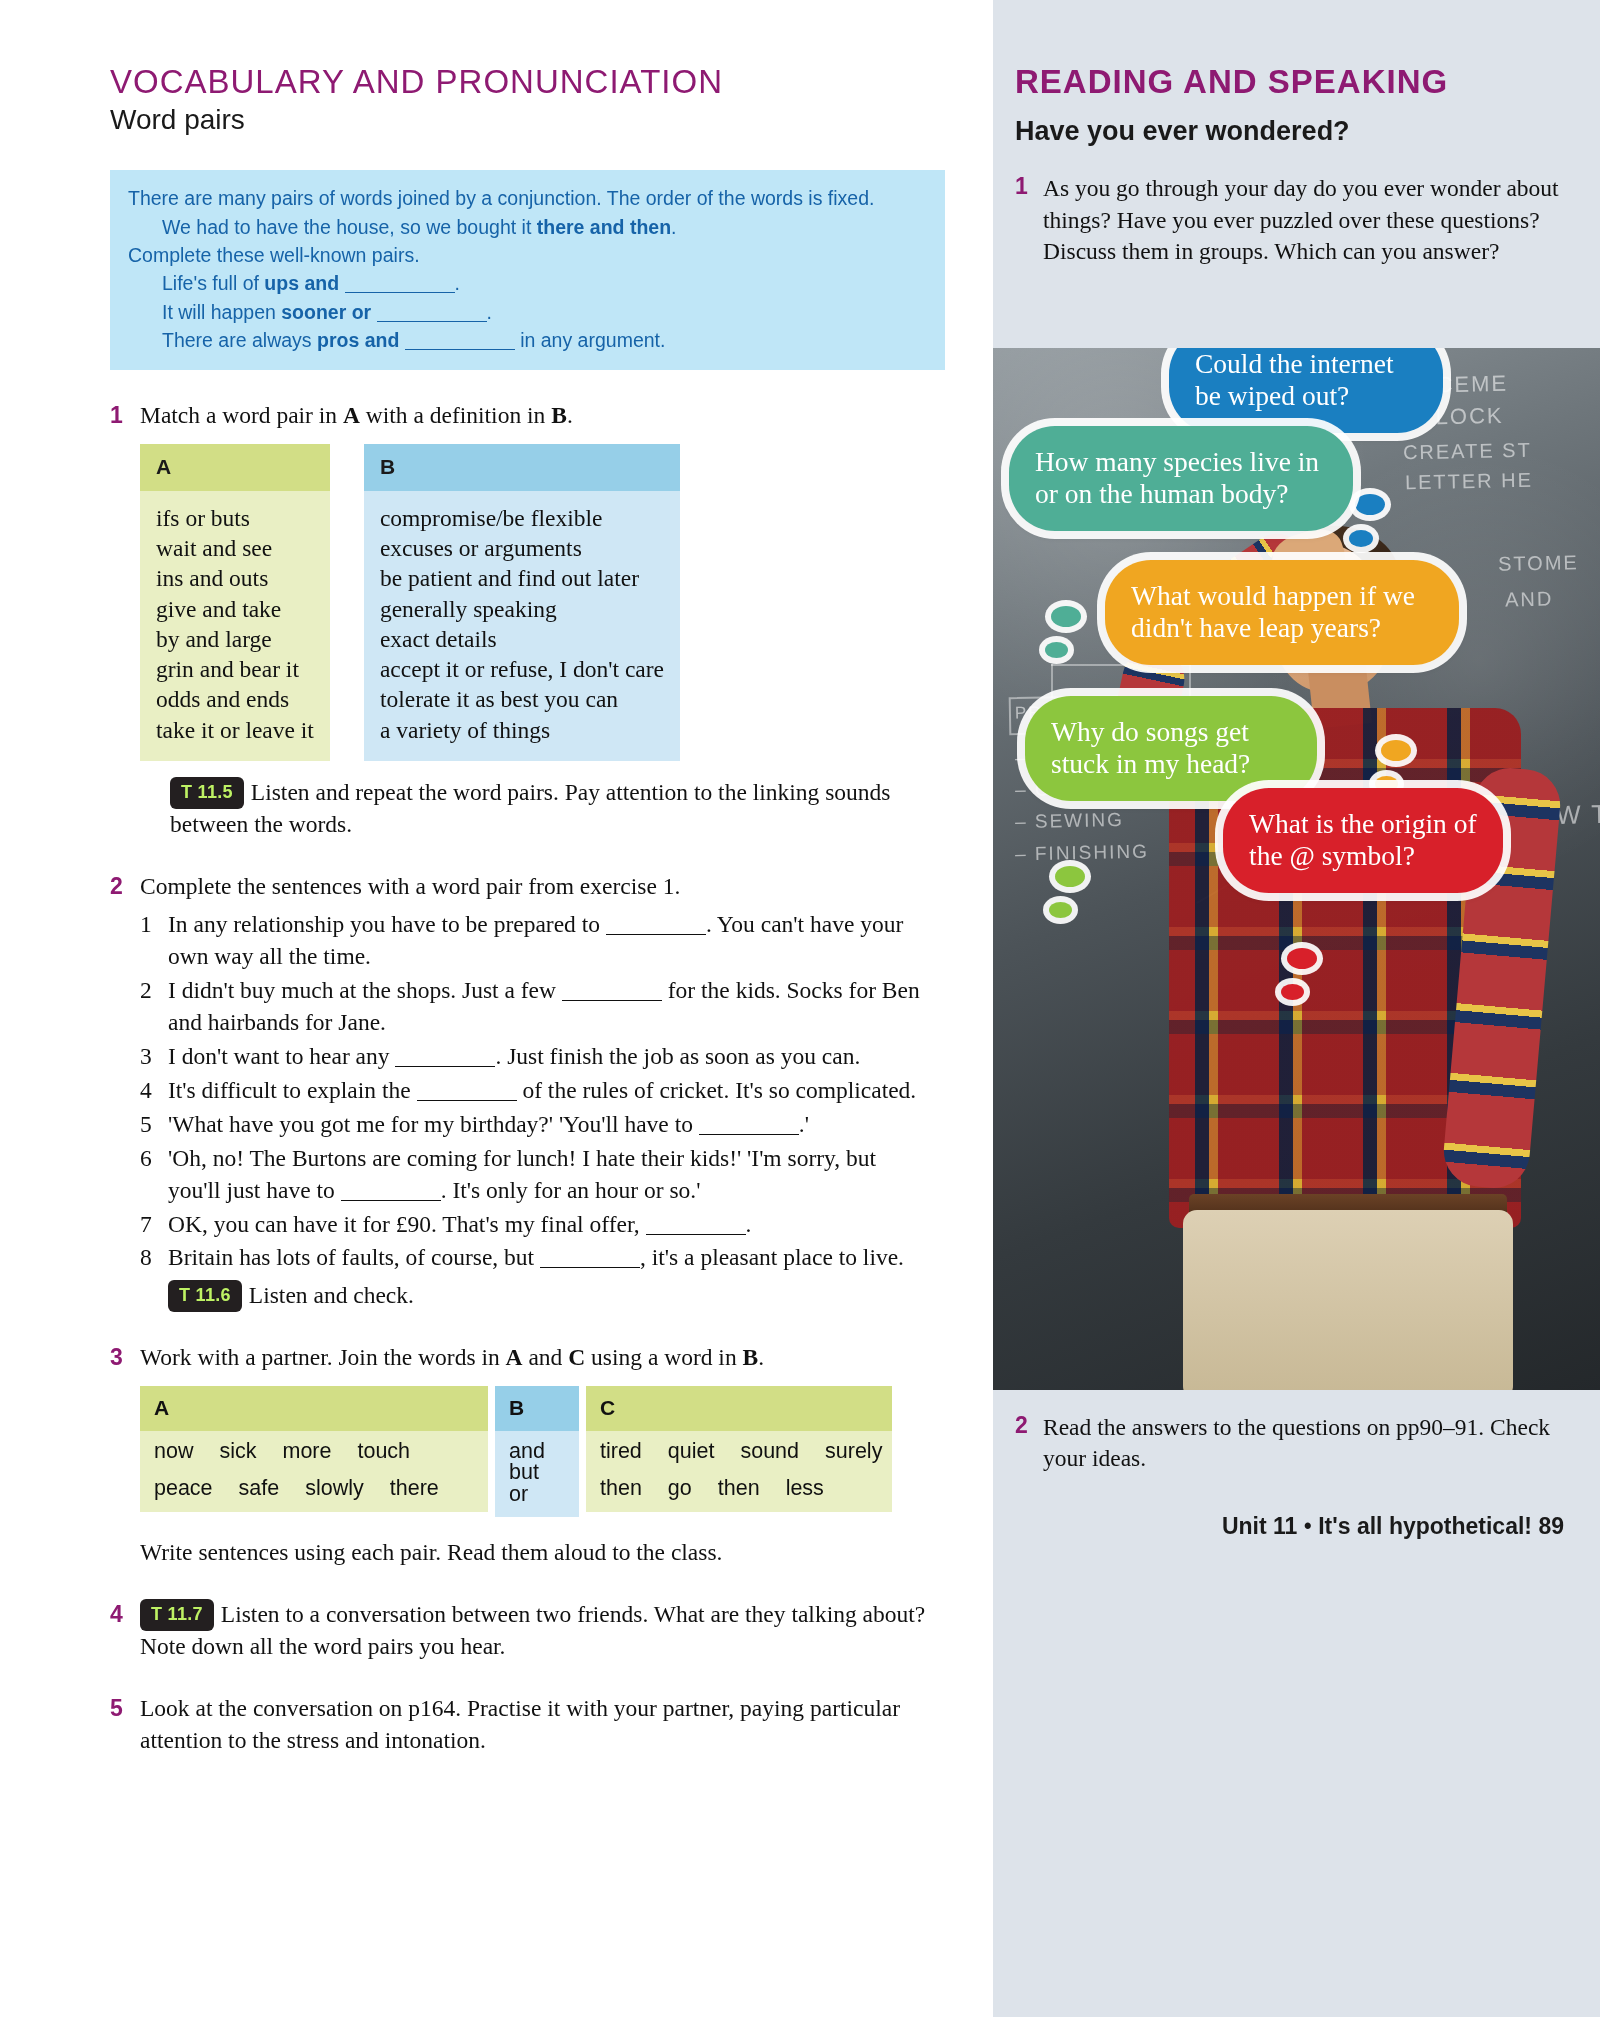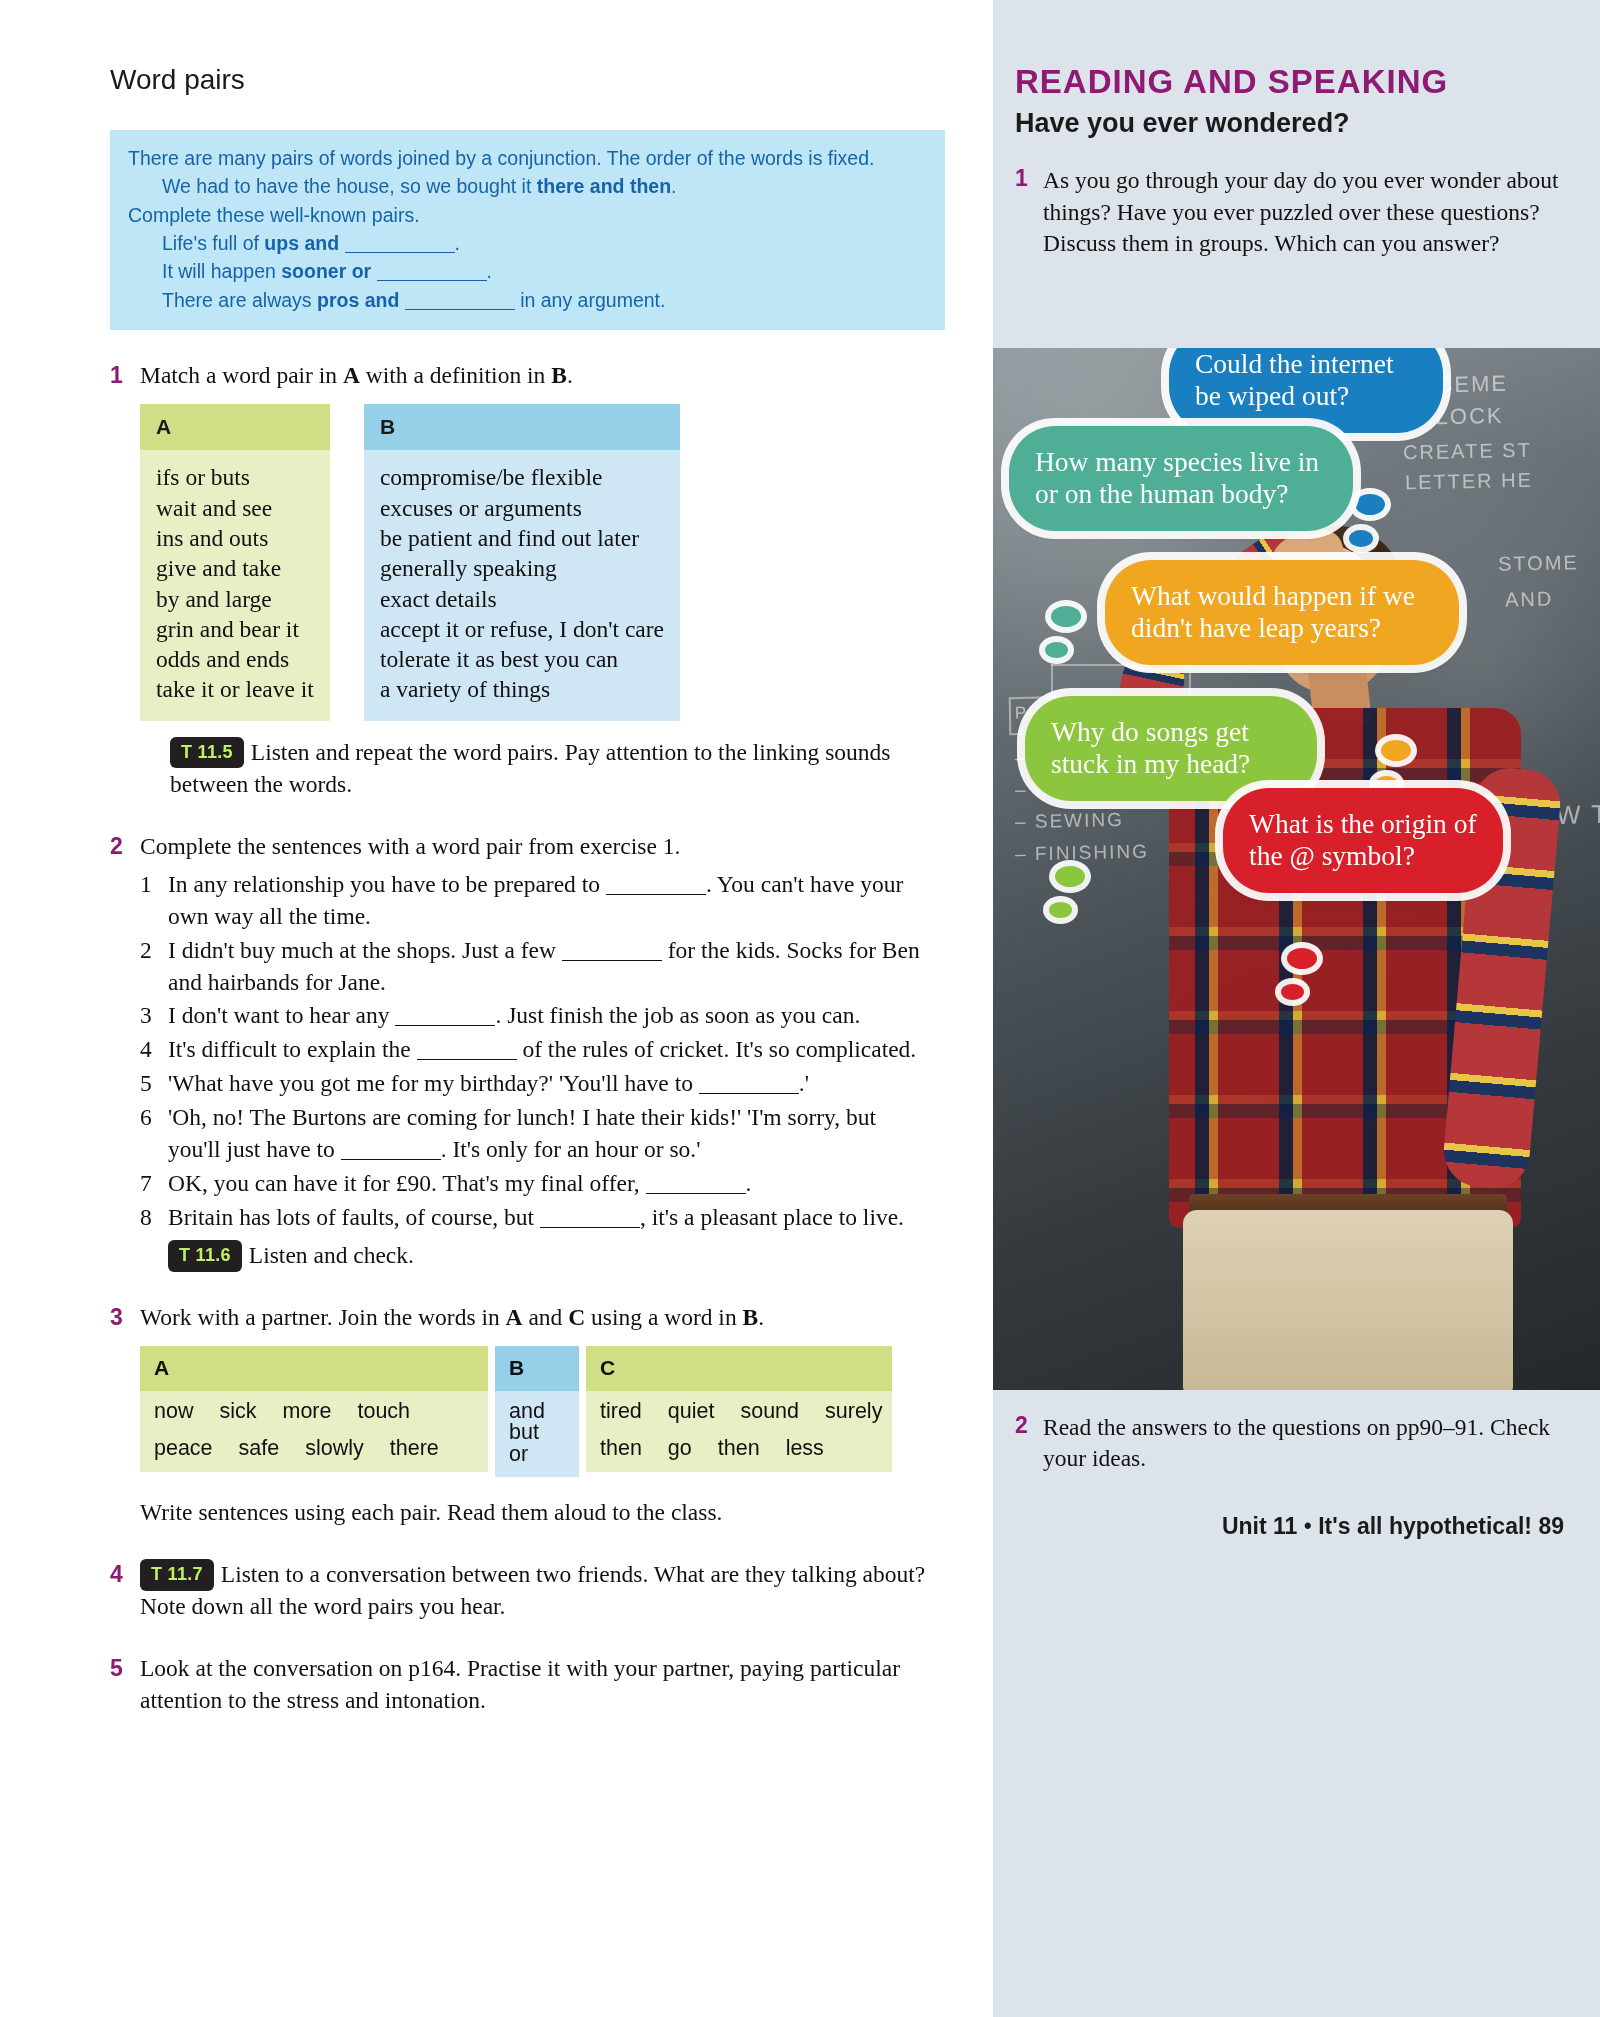--- a/index.html
+++ b/index.html
@@ -108,21 +108,21 @@
   .right-col{
     width:607px;height:2017px;
     background:#dde3ea;
     position:relative;
     box-sizing:border-box;
     padding:64px 36px 0 22px;
   }
   .r-title{
     font-family:"Liberation Sans", sans-serif;
     font-size:33px;letter-spacing:1.0px;color:#8e1a72;
-    margin:0 0 8px 0;line-height:1.1;
+    margin:0 0 16px 0;line-height:1.1;
   }
   .r-sub{
     font-family:"Liberation Sans", sans-serif;
     font-size:27px;color:#1a1a1a;margin:0 0 26px 0;line-height:1.15;
   }
   .r-ex{display:flex;}
   .r-ex .n{
     font-family:"Liberation Sans", sans-serif;
     color:#8e1a72;font-weight:700;font-size:23px;width:28px;flex:0 0 28px;
   }
@@ -236,20 +236,21 @@
   }
   .pagefoot .mid{font-weight:400;}
 </style>
 </head>
 <body>
 
 <div class="page">
 
   <div class="left-col">
 
+    <h1 class="sec-title">VOCABULARY AND PRONUNCIATION</h1>
     <h2 class="sec-sub">Word pairs</h2>
 
     <div class="bluebox">
       <div>There are many pairs of words joined by a conjunction. The order of the words is fixed.</div>
       <div class="ind"><span>We had to have the house, so we bought it </span><b>there and then</b><span>.</span></div>
       <div>Complete these well-known pairs.</div>
       <div class="bb-row ind">
         <div class="c1"><span>Life's full of </span><b>ups and</b> <span class="blank"></span><span>.</span></div>
         <div><span>It will happen </span><b>sooner or</b> <span class="blank"></span><span>.</span></div>
       </div>

